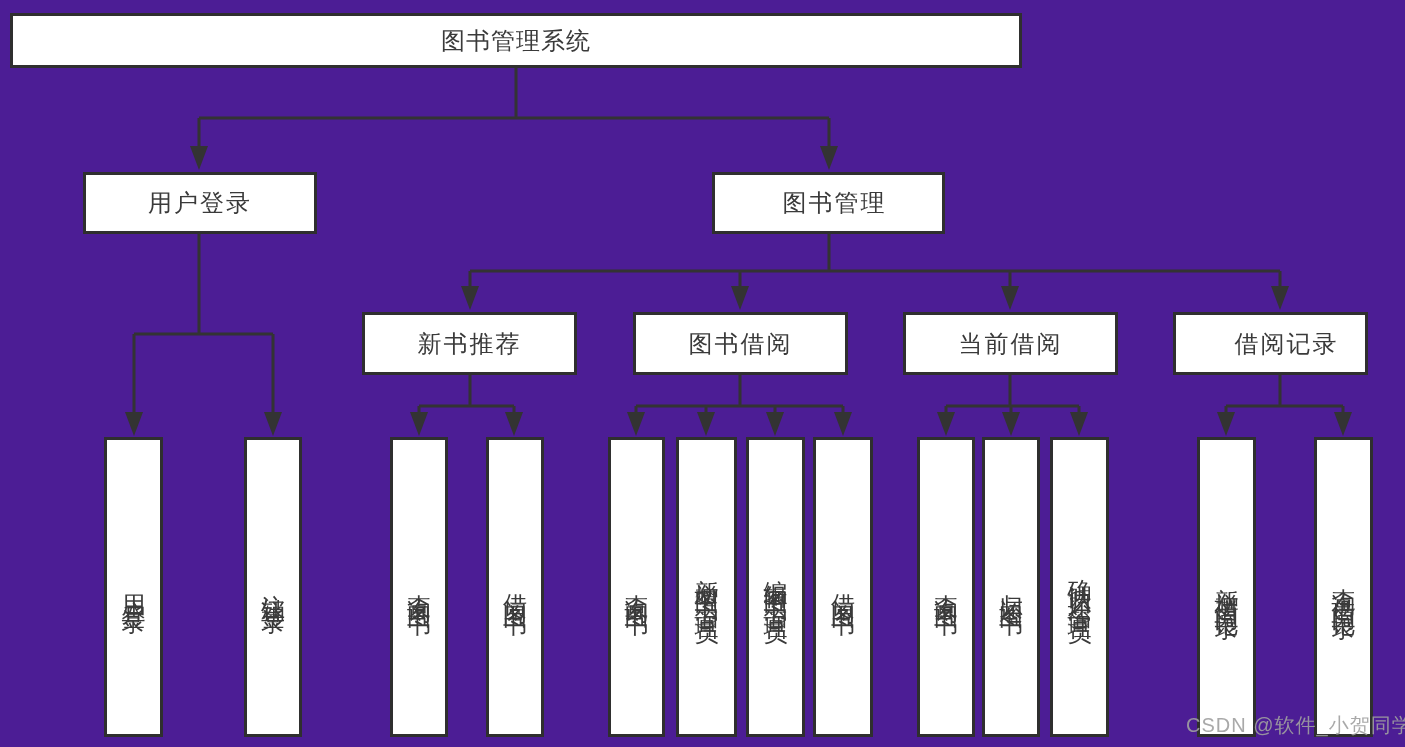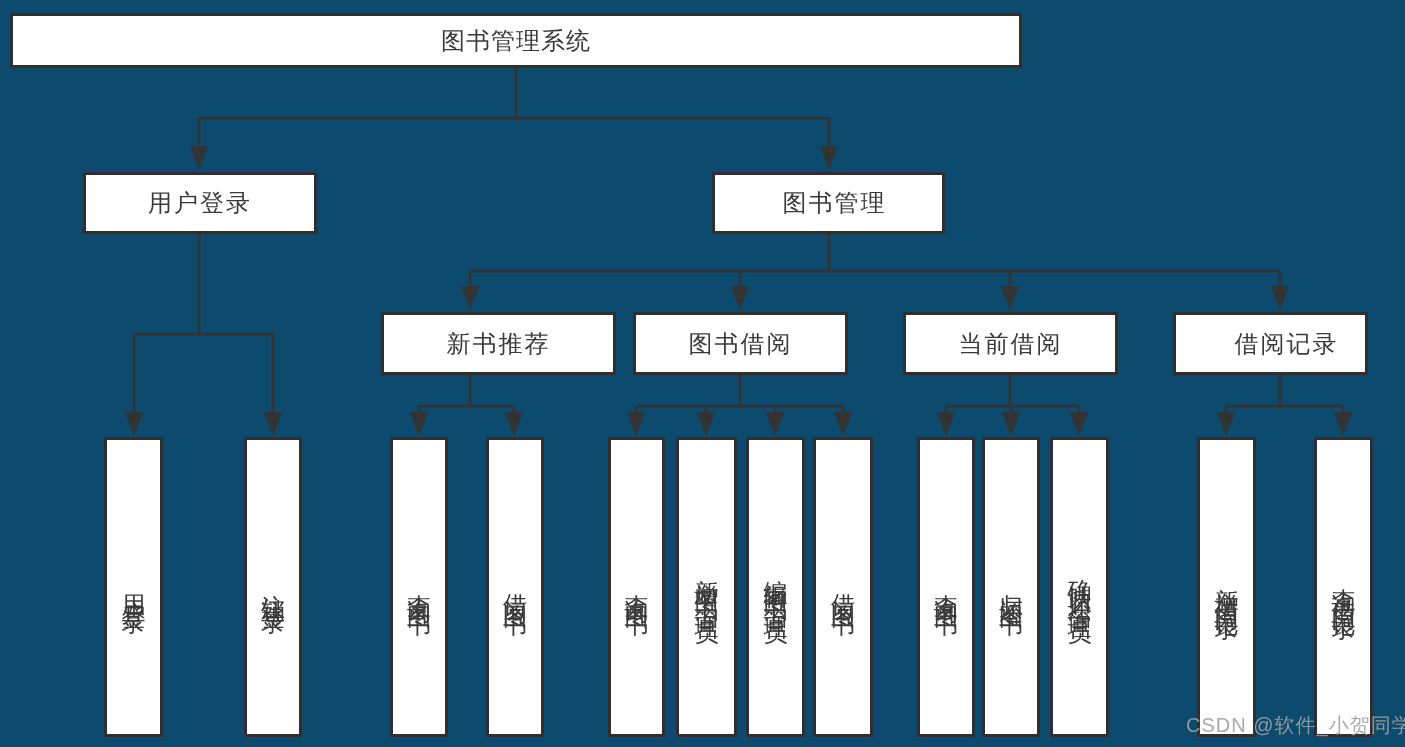--- a/index.html
+++ b/index.html
@@ -1,40 +1,40 @@
 <!DOCTYPE html>
 <html><head>
 <meta charset="utf-8">
 <style>
   html, body { margin: 0; padding: 0; background: #ffffff; }
   body { font-family: "Liberation Sans", "DejaVu Sans", sans-serif; }
   .stage {
     position: relative;
     width: 1405px;
     height: 747px;
-    background: #0c4a6e;
+    background: #4c1d95;
     overflow: hidden;
   }
   .stage svg { position: absolute; left: 0; top: 0; z-index: 1; }
   .hbox, .vbox {
     position: absolute;
     box-sizing: border-box;
     background: #ffffff;
     border: 3px solid #2f2f2f;
     display: flex;
     align-items: center;
     justify-content: center;
     z-index: 2;
     color: #3a3a3a;
   }
   .hbox { font-size: 24px; letter-spacing: 2px; white-space: nowrap; }
   #b-root { left: 10px;  top: 13px;  width: 1012px; height: 55px; letter-spacing: 1px; }
   #b-login{ left: 83px;  top: 172px; width: 234px;  height: 62px; }
   #b-mgmt { left: 712px; top: 172px; width: 233px;  height: 62px; padding-left: 12px; }
-  #b-nbr  { left: 381px; top: 312px; width: 235px;  height: 63px; }
+  #b-nbr  { left: 362px; top: 312px; width: 215px;  height: 63px; }
   #b-bb   { left: 633px; top: 312px; width: 215px;  height: 63px; }
   #b-cb   { left: 903px; top: 312px; width: 215px;  height: 63px; }
   #b-br   { left: 1173px;top: 312px; width: 195px;  height: 63px; padding-left: 32px; }
 
   .vbox { top: 437px; height: 300px; }
   .vbox .vlabel {
     writing-mode: vertical-rl;
     text-orientation: mixed;
     font-size: 24px;
     letter-spacing: 6px;

